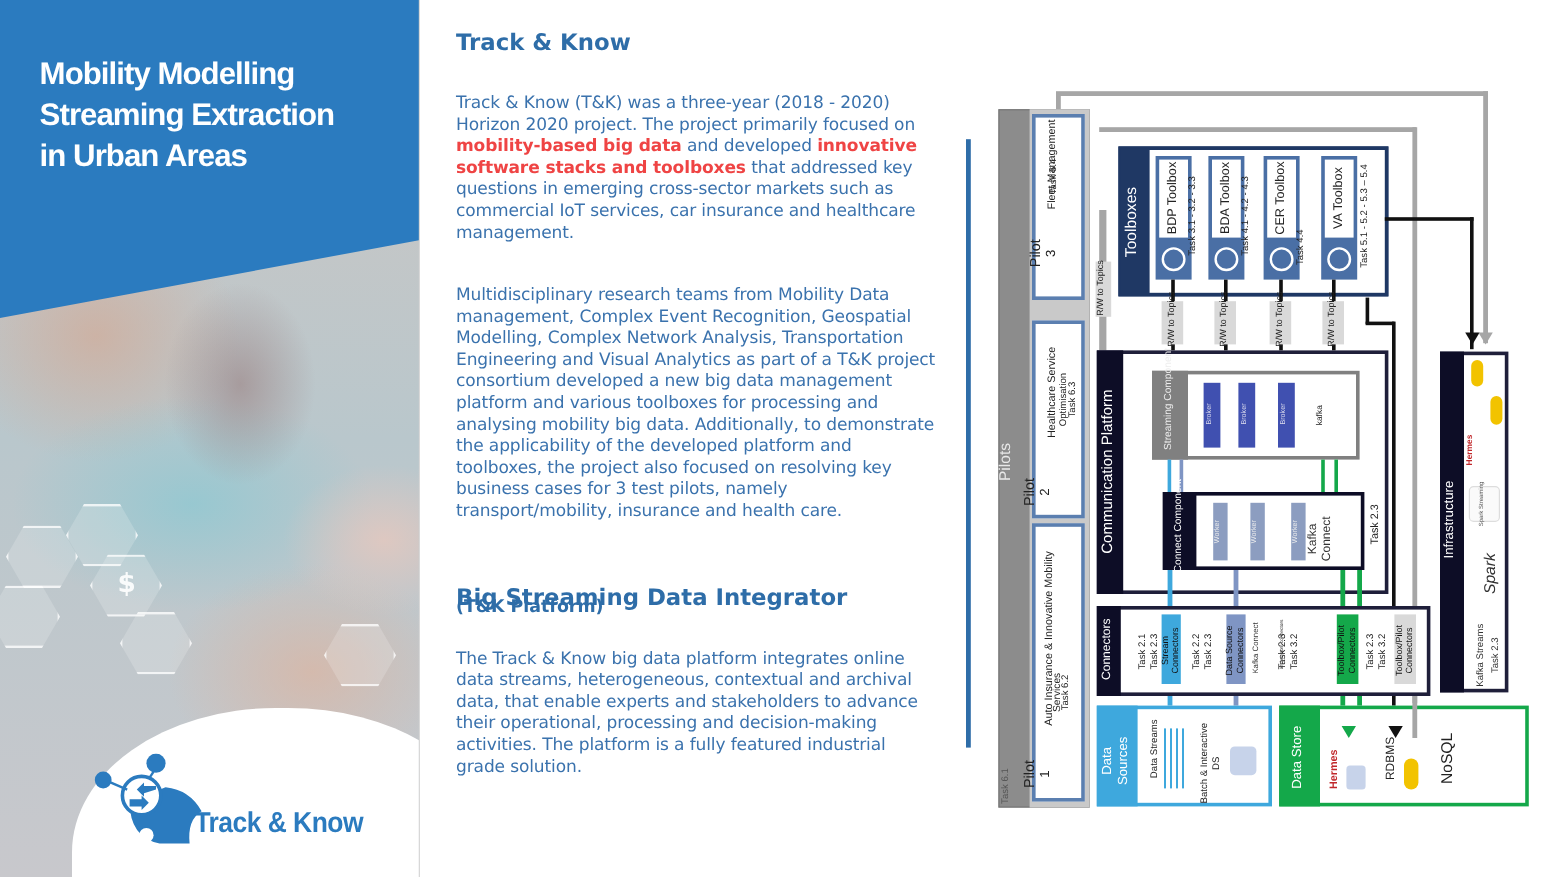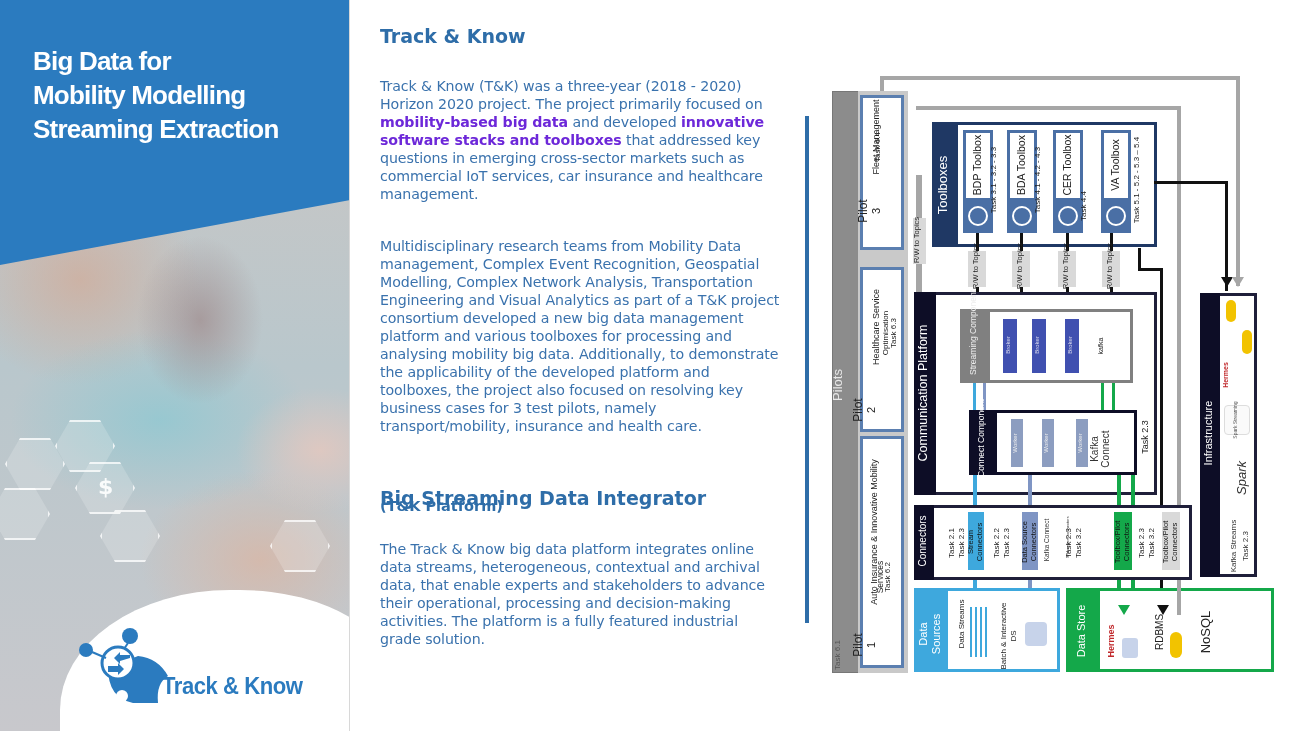--- a/index.html
+++ b/index.html
@@ -29,21 +29,21 @@
   .logo-blob { position: absolute; left: 60px; top: 590px; width: 340px; height: 180px; background: #ffffff;
     border-radius: 170px 160px 0 0 / 120px 100px 0 0; }
   .logo { position: absolute; left: 78px; top: 628px; width: 250px; height: 80px; }
   .logo-text { position: absolute; left: 162px; top: 672px; color: #2b7bbf; font-family: "Liberation Sans", sans-serif;
     font-weight: bold; font-size: 24px; letter-spacing: -0.5px; transform: scaleX(0.92); transform-origin: left; }
 
   
   .content { position: absolute; left: 380px; top: 0; width: 400px; color: #2e6da8; font-family: "DejaVu Sans", sans-serif; }
   .h1 { position: absolute; left: 0; top: 25px; font-size: 19px; font-weight: bold; color: #2e6da8; white-space: nowrap; }
   .para { position: absolute; left: 0; width: 400px; font-size: 14.2px; line-height: 18px; color: #3a72ad; letter-spacing: -0.1px; }
-  .para b { font-weight: bold; color: #6d28d9; }
+  .para b { font-weight: bold; color: #ef4444; }
   .p1 { top: 77px; }
   .p2 { top: 237px; }
   .h2 { position: absolute; left: 0; top: 487px; font-size: 19px; font-weight: bold; color: #2e6da8; white-space: nowrap; }
   .h2-sub { position: absolute; left: 0; top: 498px; font-size: 14.5px; font-weight: bold; color: #2e6da8; }
   .p3 { top: 540px; }
 
   .divider { position: absolute; left: 805px; top: 116px; width: 4px; height: 507px; background: #2e6da8; }
 
   
   .diagram { position: absolute; left: 820px; top: 70px; width: 470px; height: 620px; }
@@ -62,23 +62,23 @@
     <div class="hex" style="left:55px;top:420px;"></div>
     <div class="hex" style="left:5px;top:438px;"></div>
     <div class="hex" style="left:75px;top:462px;"></div>
     <span class="hex-glyph" style="left:98px;top:474px;">$</span>
     <div class="hex" style="left:-10px;top:488px;"></div>
     <div class="hex" style="left:100px;top:510px;"></div>
     <div class="hex" style="left:270px;top:520px;"></div>
   </div>
   <div class="blue-banner">
     <div class="banner-title">
-      <span>Big Data for</span>
       <span>Mobility Modelling</span>
       <span>Streaming Extraction</span>
+      <span>in Urban Areas</span>
     </div>
   </div>
   <div class="logo-blob"></div>
   <svg class="logo" viewBox="0 0 250 80">
     <circle cx="8" cy="22" r="7" fill="#2b7bbf"></circle>
     <circle cx="52" cy="8" r="8" fill="#2b7bbf"></circle>
     <path d="M30 40 Q30 70 55 75 L80 75 Q78 55 90 48 Q80 30 60 28 Z" fill="#2b7bbf"></path>
     <circle cx="40" cy="35" r="16" fill="#ffffff" stroke="#2b7bbf" stroke-width="3"></circle>
     <line x1="14" y1="24" x2="28" y2="30" stroke="#2b7bbf" stroke-width="2"></line>
     <line x1="50" y1="15" x2="46" y2="21" stroke="#2b7bbf" stroke-width="2"></line>

